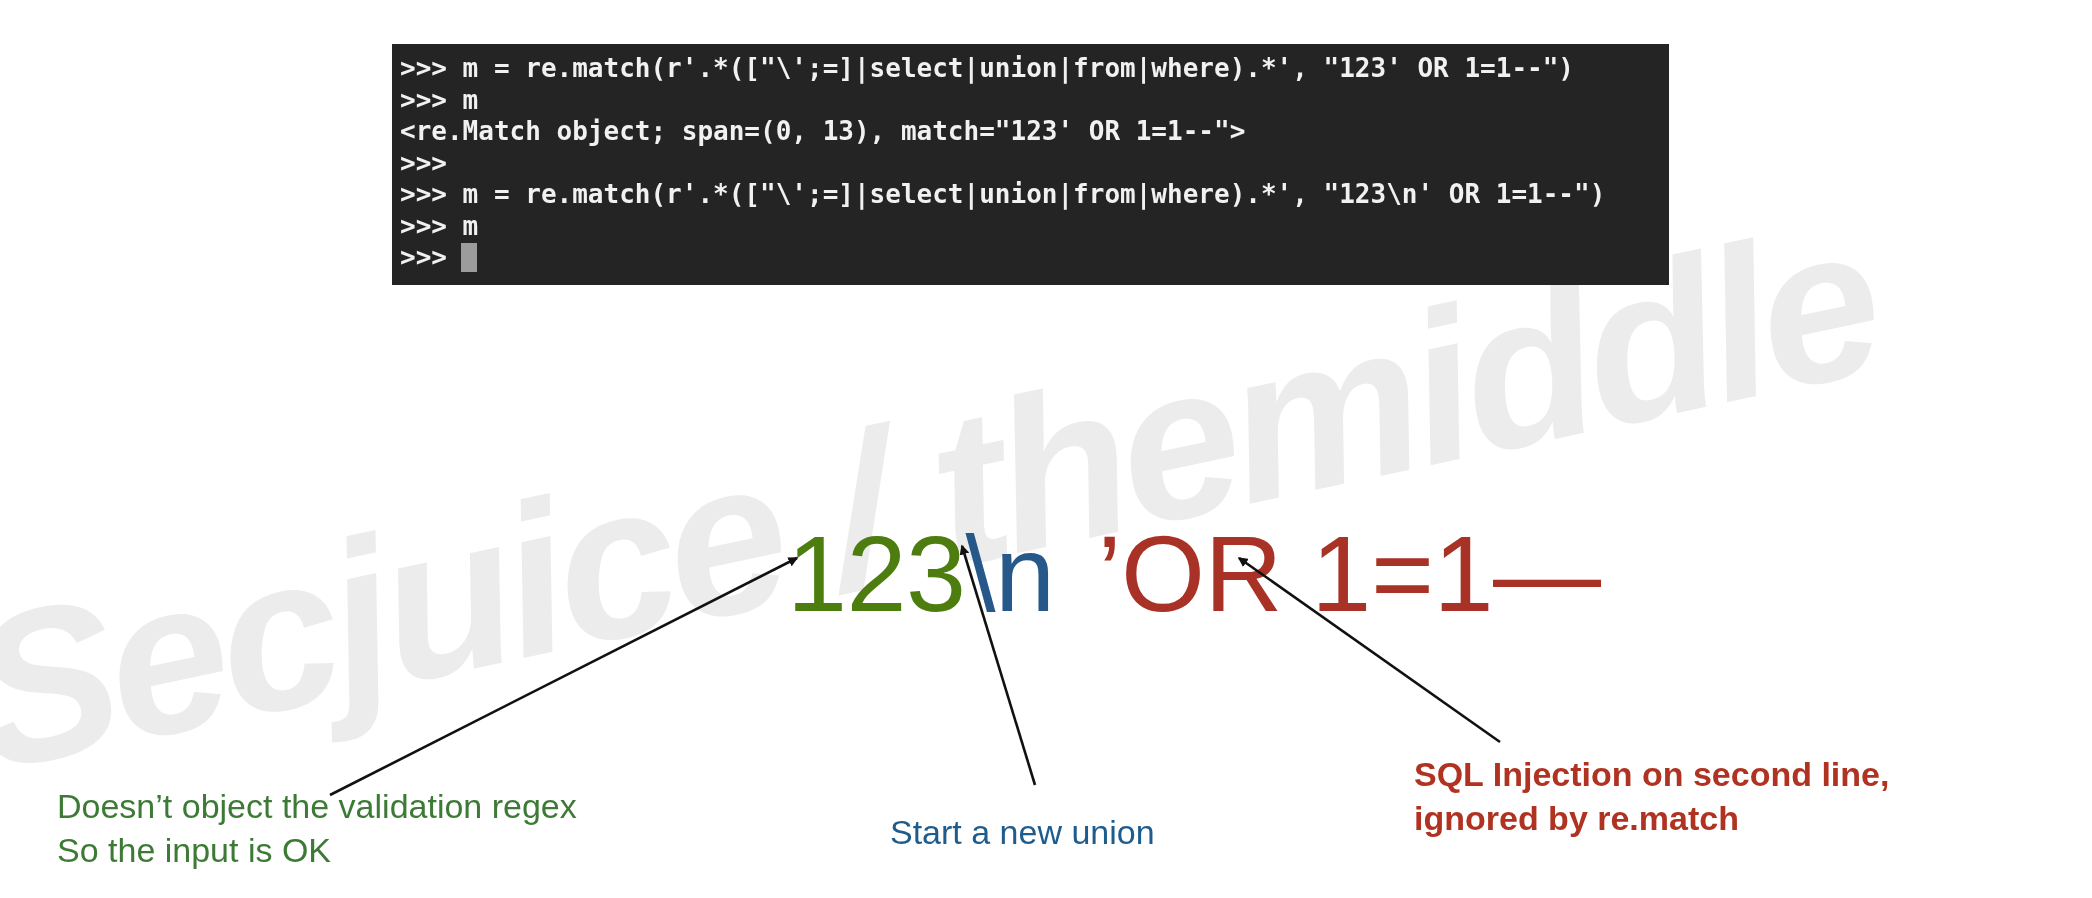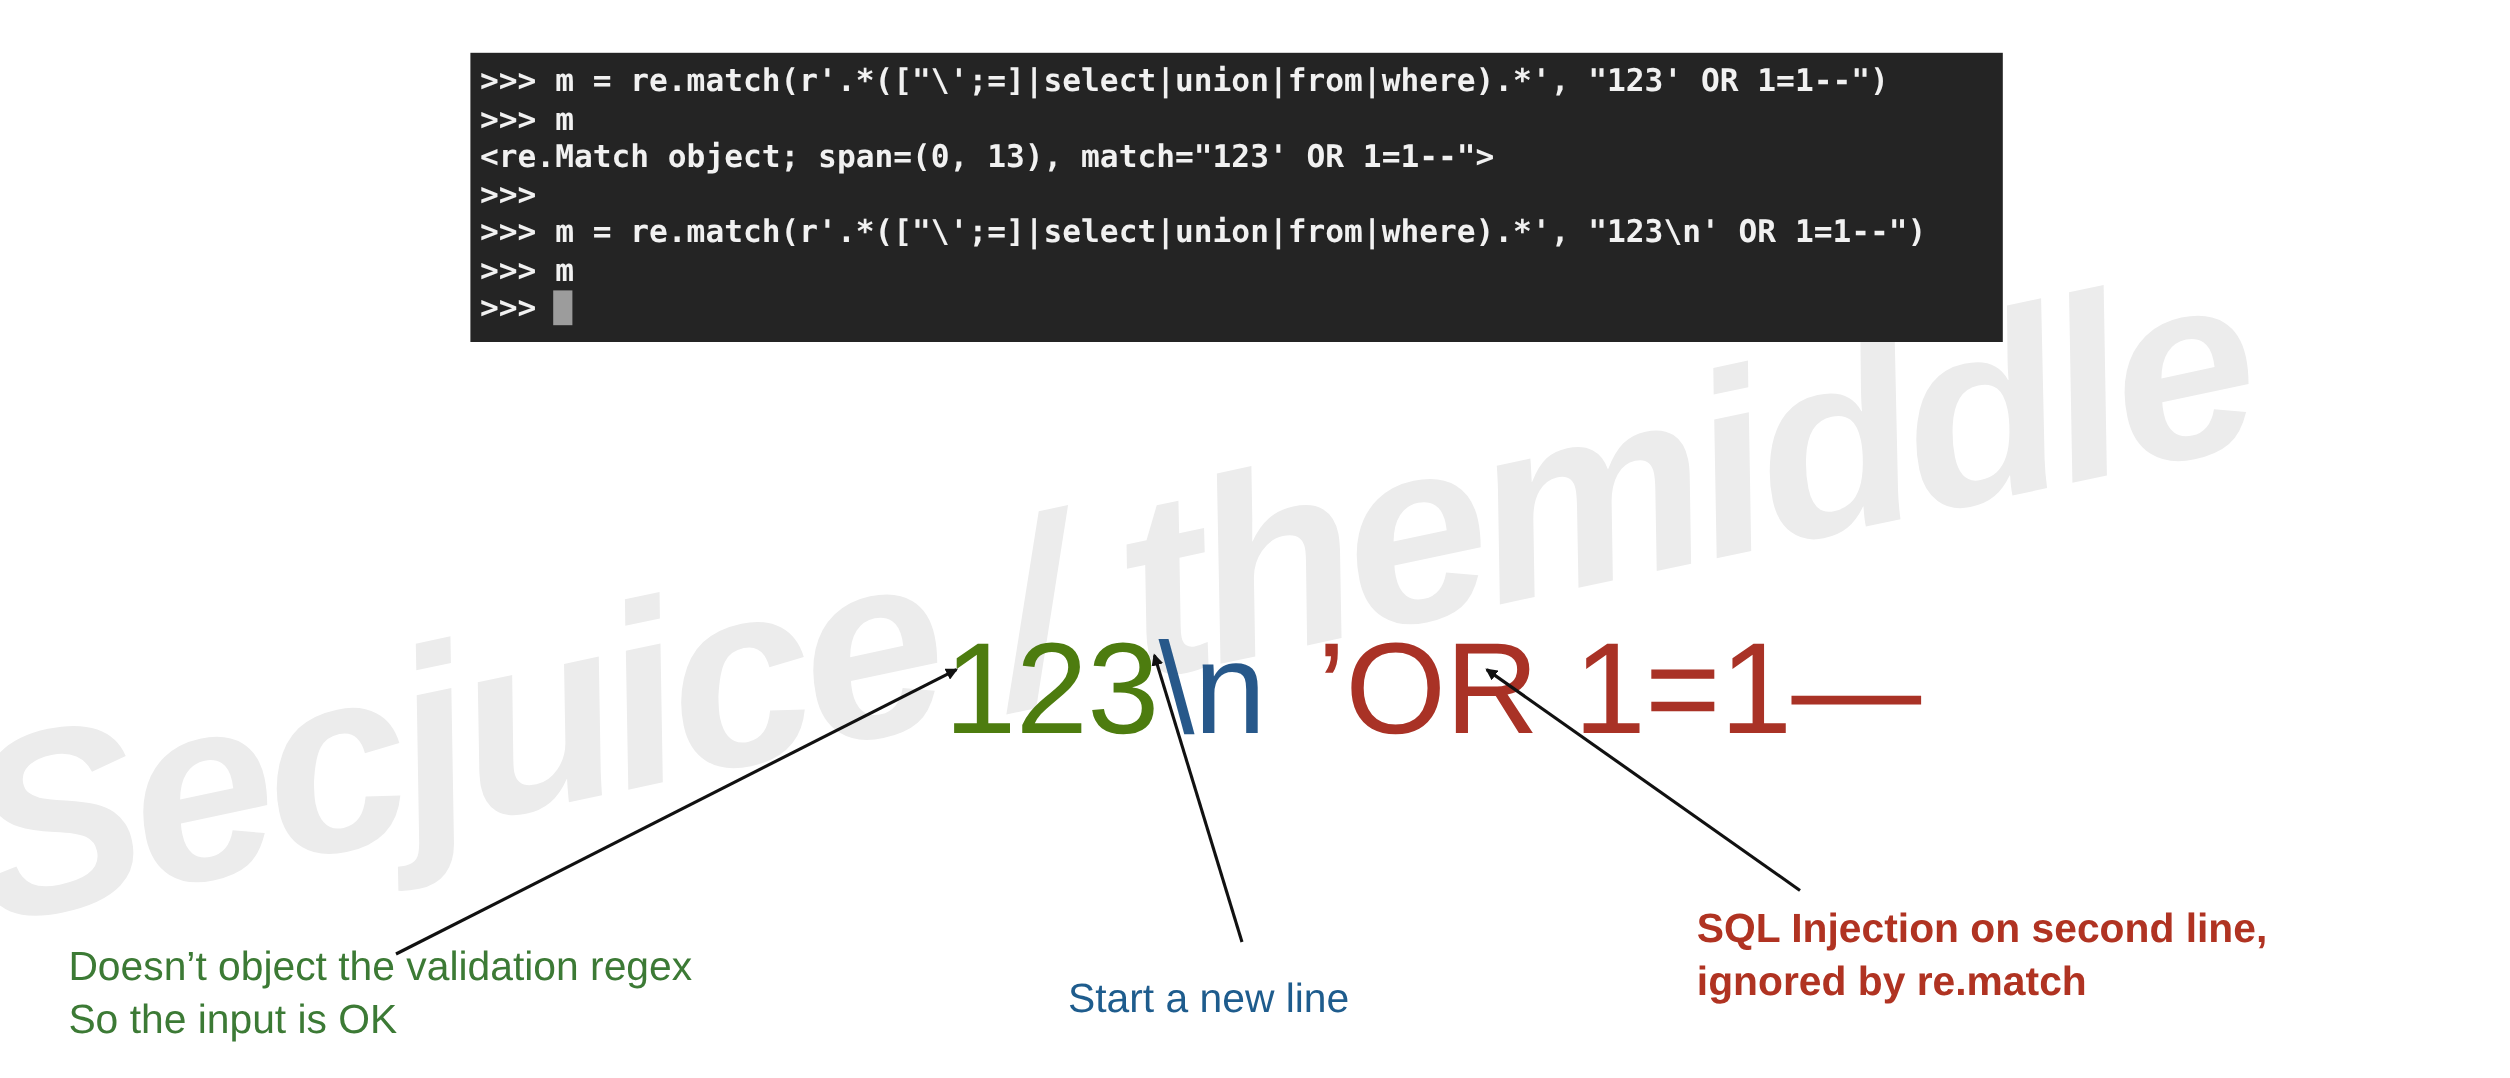--- a/index.html
+++ b/index.html
@@ -115,16 +115,16 @@
     </marker>
   </defs>
   <line x1="330" y1="795" x2="797" y2="558" stroke="#111111" stroke-width="2.6" marker-end="url(#ah)"></line>
   <line x1="1035" y1="785" x2="962" y2="546" stroke="#111111" stroke-width="2.6" marker-end="url(#ah)"></line>
   <line x1="1500" y1="742" x2="1239" y2="558" stroke="#111111" stroke-width="2.6" marker-end="url(#ah)"></line>
 </svg>
 
 <div class="note note-green" style="color: rgb(60, 122, 53);">Doesn’t object the validation regex
 So the input is OK</div>
 
-<div class="note note-blue" style="color: rgb(30, 92, 141);">Start a new line</div>
+<div class="note note-blue" style="color: rgb(30, 92, 141);">Start a new union</div>
 
 <div class="note note-red" style="color: rgb(176, 51, 34);">SQL Injection on second line,
 ignored by re.match</div>
 
 </body></html>

